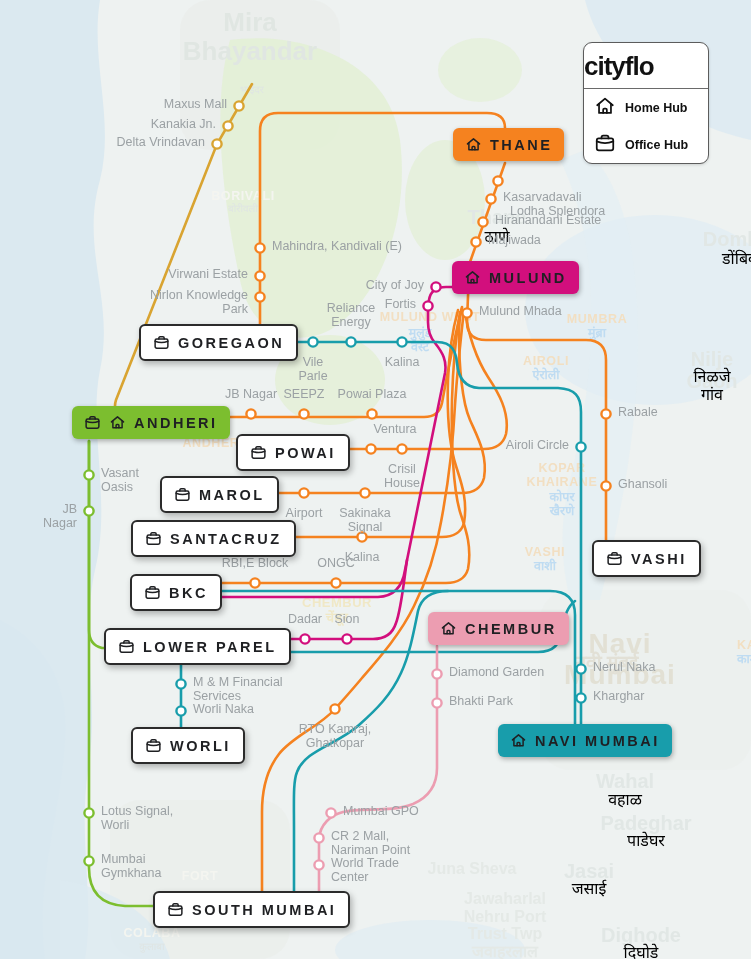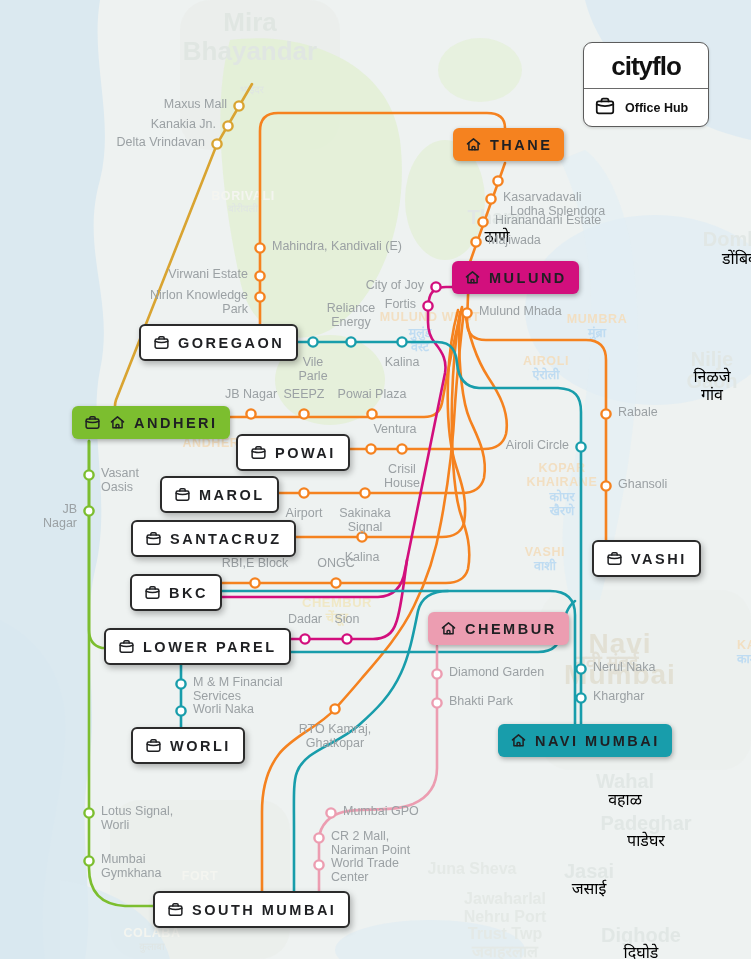--- a/index.html
+++ b/index.html
@@ -22,21 +22,21 @@
   .caps-yellow{font-size:13px;font-weight:700;color:#F0E8C6;letter-spacing:.5px;}
   .med{font-size:16px;color:#E4E9E6;font-weight:700;line-height:1.1;}
   .slabel{position:absolute;font-size:12.5px;line-height:14px;color:#9BA1A4;white-space:pre-line;}
   .hub{position:absolute;display:flex;align-items:center;gap:8px;padding:8px 12px;border-radius:6px;
     font-weight:700;font-size:14.5px;letter-spacing:2.5px;color:#1F2023;white-space:nowrap;
     box-shadow:1px 2px 5px rgba(0,0,0,.3);pointer-events:auto;}
   .hub.white{background:#fff;border:2px solid #2B2B2B;box-shadow:2px 3px 6px rgba(0,0,0,.28);}
   .hub .hicon{display:flex;align-items:center;}
   #legend{position:absolute;left:583px;top:42px;width:126px;background:#fff;border:1.5px solid #5c5c5c;
     border-radius:9px;z-index:30;overflow:hidden;box-shadow:0 1px 3px rgba(0,0,0,.15);}
-  #legend .brand{font-weight:800;font-size:26px;letter-spacing:-1px;color:#111;text-align:center;
+  #legend .brand{font-weight:800;font-size:26px;letter-spacing:-1px;color:#111;text-align:left;
     padding:8px 0 6px 0;border-bottom:1.5px solid #6a6a6a;}
   #legend .row{display:flex;align-items:center;gap:9px;padding:6px 0 6px 10px;font-size:12.5px;font-weight:700;color:#111;}
 </style>
 </head>
 <body>
 
 <div id="stage">
 
   <svg id="terrain" width="751" height="959">
     <rect x="0" y="0" width="751" height="959" fill="#EEF2F1"></rect>
@@ -383,20 +383,30 @@
         </span>
         <span>NAVI MUMBAI</span>
       </div>
     </div>
 
   <div id="legend">
     <div class="brand">cityflo</div>
     <div class="row">
       <span class="hicon">
         <svg viewBox="0 0 24 24" width="22" height="22" fill="none" stroke="#111" stroke-width="1.9" stroke-linecap="round" stroke-linejoin="round">
+            <path d="M3.5 11.2 L12 4 L20.5 11.2"></path>
+            <path d="M5.5 9.6 V19.5 H18.5 V9.6"></path>
+            <path d="M10 19.5 v-3.4 q0-1.2 1.2-1.2 h1.6 q1.2 0 1.2 1.2 v3.4"></path>
+          </svg>
+      </span>
+      <span>Home Hub</span>
+    </div>
+    <div class="row">
+      <span class="hicon">
+        <svg viewBox="0 0 24 24" width="22" height="22" fill="none" stroke="#111" stroke-width="1.9" stroke-linecap="round" stroke-linejoin="round">
             <rect x="3" y="7" width="18" height="13" rx="2.2"></rect>
             <path d="M8.2 7 V5.8 q0-1.8 1.8-1.8 h4 q1.8 0 1.8 1.8 V7"></path>
             <path d="M3 10.2 q9 3.8 18 0"></path>
           </svg>
       </span>
       <span>Office Hub</span>
     </div>
   </div>
 
 </div>

